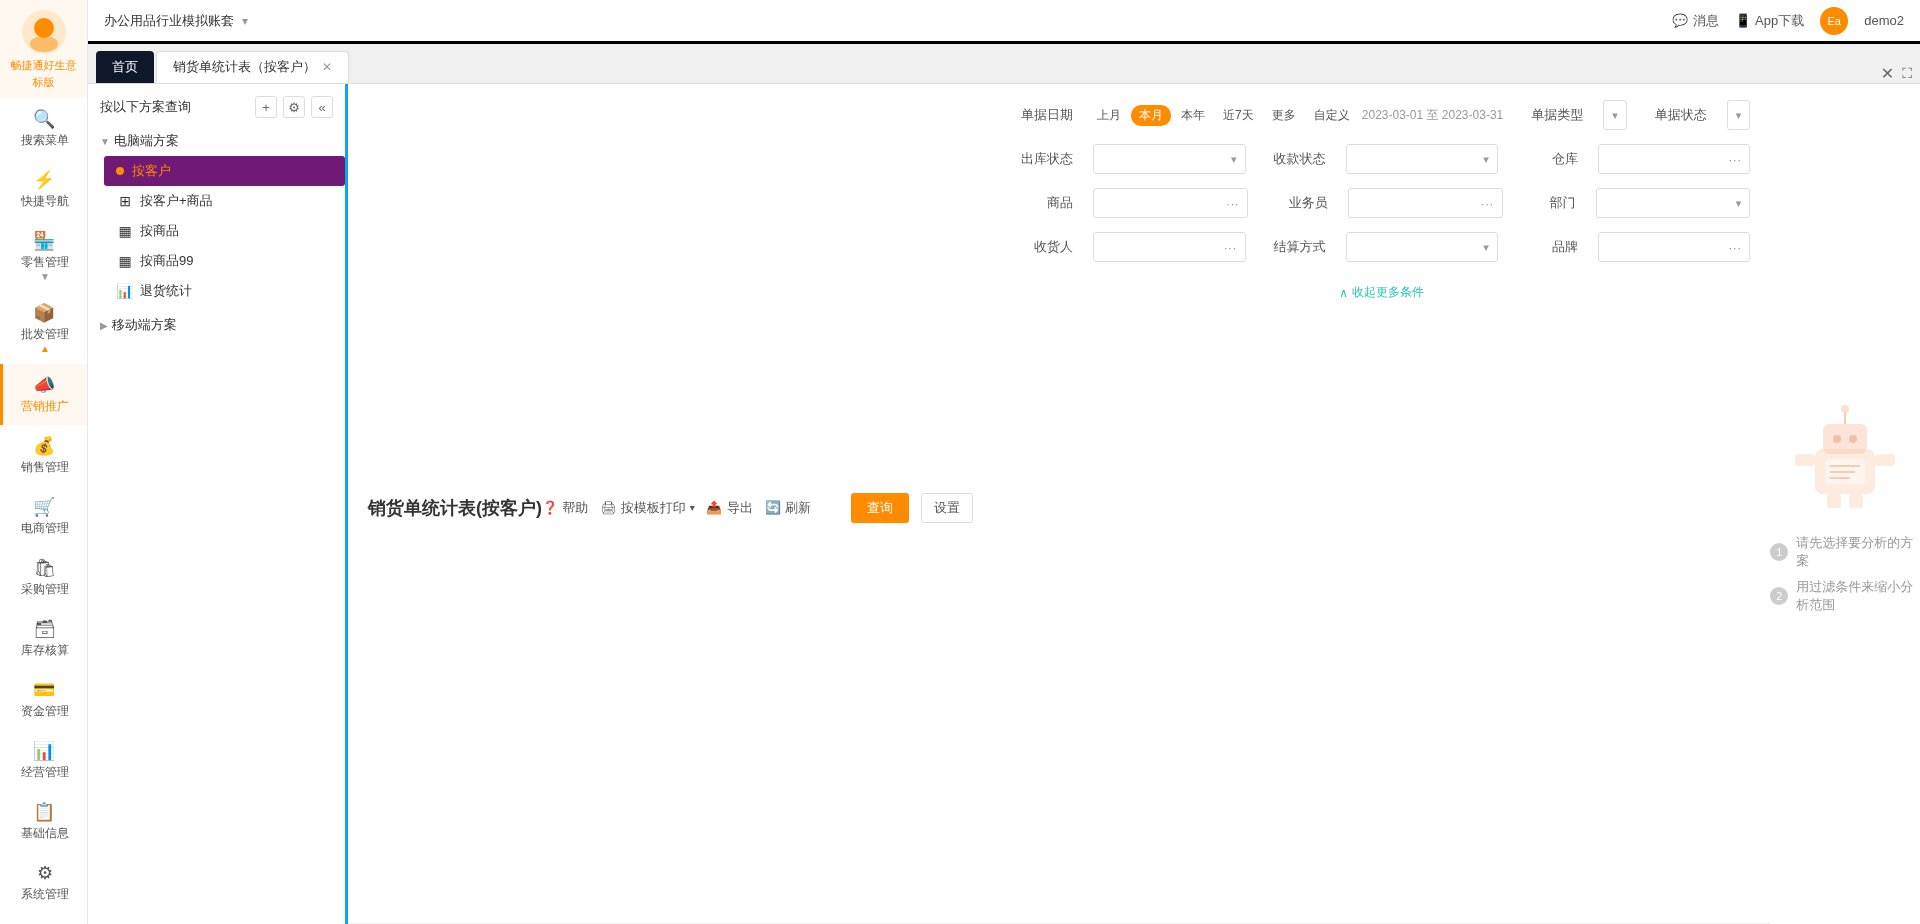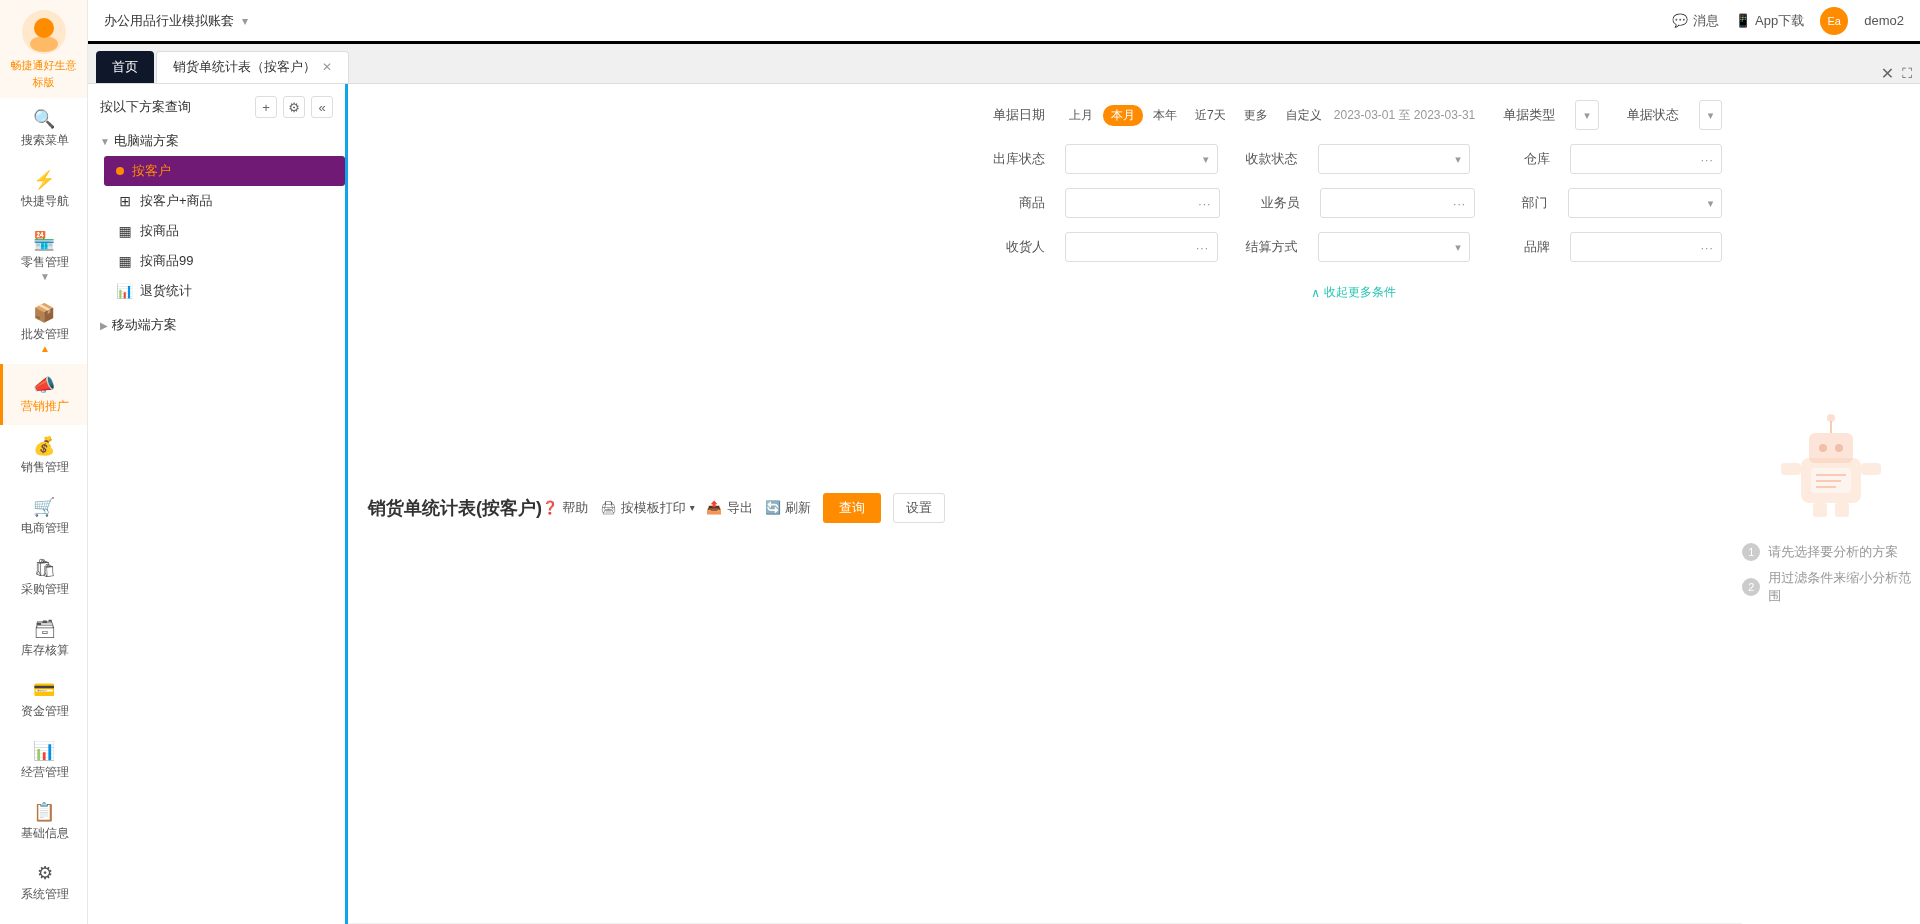--- a/index.html
+++ b/index.html
@@ -51,21 +51,21 @@
     .scheme-item.active { background: #701a75; color: #ff8c00; }
     .scheme-item-icon { width: 18px; height: 18px; margin-right: 6px; display: flex; align-items: center; justify-content: center; font-size: 14px; }
     .scheme-item .dot { width: 8px; height: 8px; border-radius: 50%; background: #ff8c00; margin-right: 8px; }
 
     
     .right-panel { flex: 1; display: flex; flex-direction: row; }
     .right-panel-header { padding: 16px 20px 8px; display: flex; align-items: center; justify-content: space-between; border-bottom: 1px solid #f0f0f0; }
     .page-title { font-size: 18px; font-weight: 600; color: #333; }
     .action-btns { display: flex; align-items: center; gap: 12px; }
     .action-btn { display: flex; align-items: center; gap: 4px; font-size: 13px; color: #555; cursor: pointer; }
-    .action-btn-primary { background: #ff8c00; color: #fff; padding: 6px 16px; border-radius: 3px; font-size: 13px; cursor: pointer; border: none; }
+    .action-btn-primary { background: #ff8c00; color: #fff; padding: 6px 16px; border-radius: 3px; font-size: 13px; cursor: pointer; border: none; margin-left: 28px; }
     .action-btn-secondary { background: #fff; color: #555; padding: 5px 12px; border-radius: 3px; font-size: 13px; cursor: pointer; border: 1px solid #ddd; }
 
     
     .filter-area { padding: 16px 20px; border-bottom: 1px solid #f0f0f0; }
     .filter-row { display: flex; align-items: center; margin-bottom: 14px; gap: 0; }
     .filter-item { display: flex; align-items: center; flex: 1; min-width: 0; gap: 12px; }
     .filter-label { font-size: 13px; color: #555; white-space: nowrap; margin-right: 8px; width: 60px; text-align: right; }
     .filter-input { flex: 1; height: 30px; border: 1px solid #ddd; border-radius: 3px; padding: 0 8px; font-size: 13px; color: #333; display: flex; align-items: center; justify-content: space-between; cursor: pointer; background: #fff; }
     .date-filter { display: flex; align-items: center; gap: 4px; flex: 1; }
     .date-tabs { display: flex; align-items: center; gap: 2px; }

